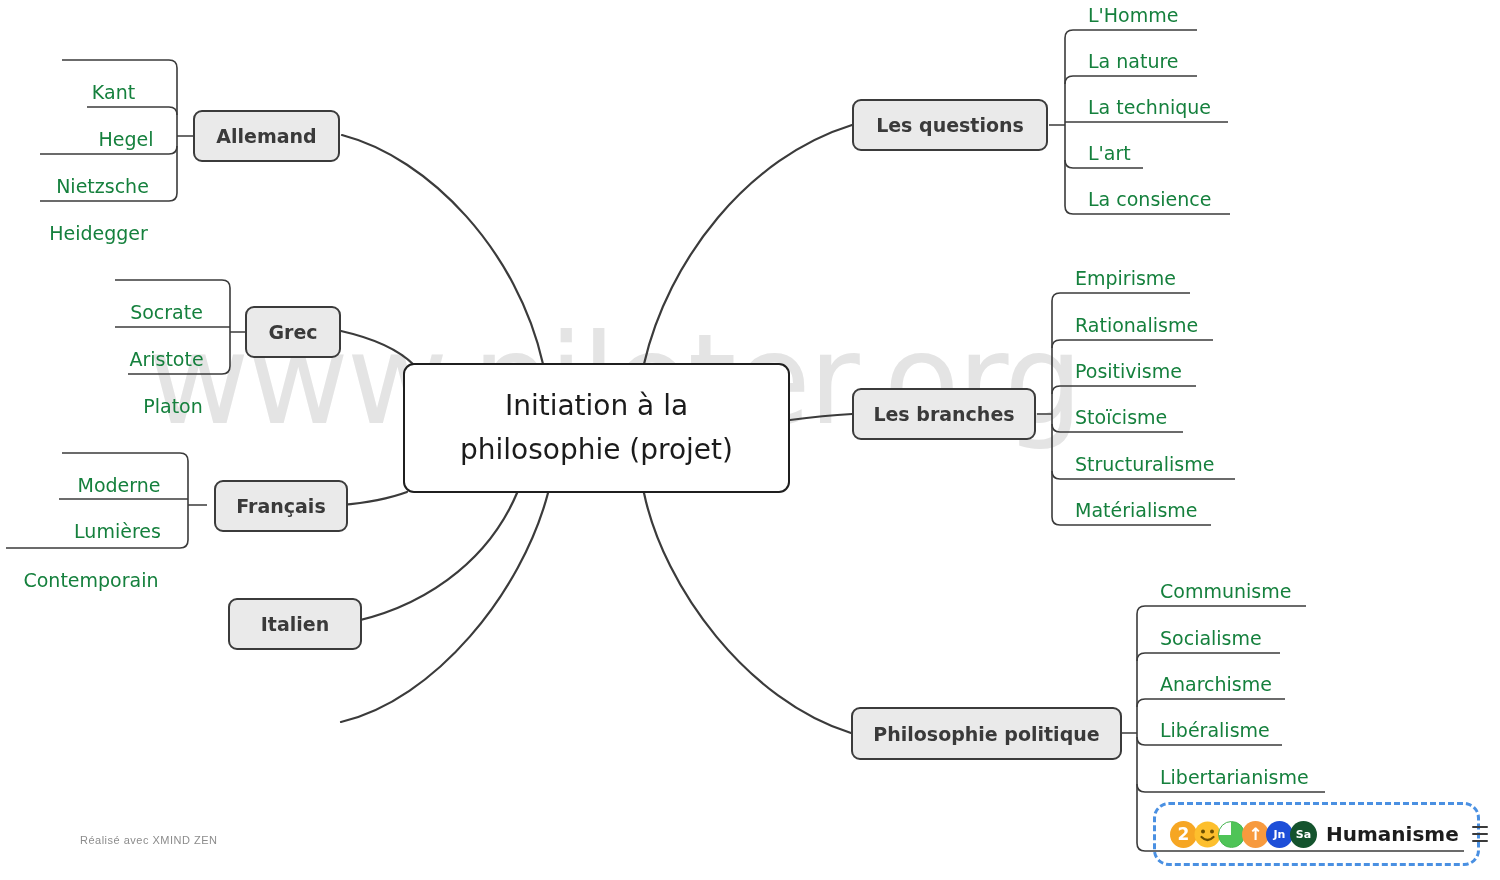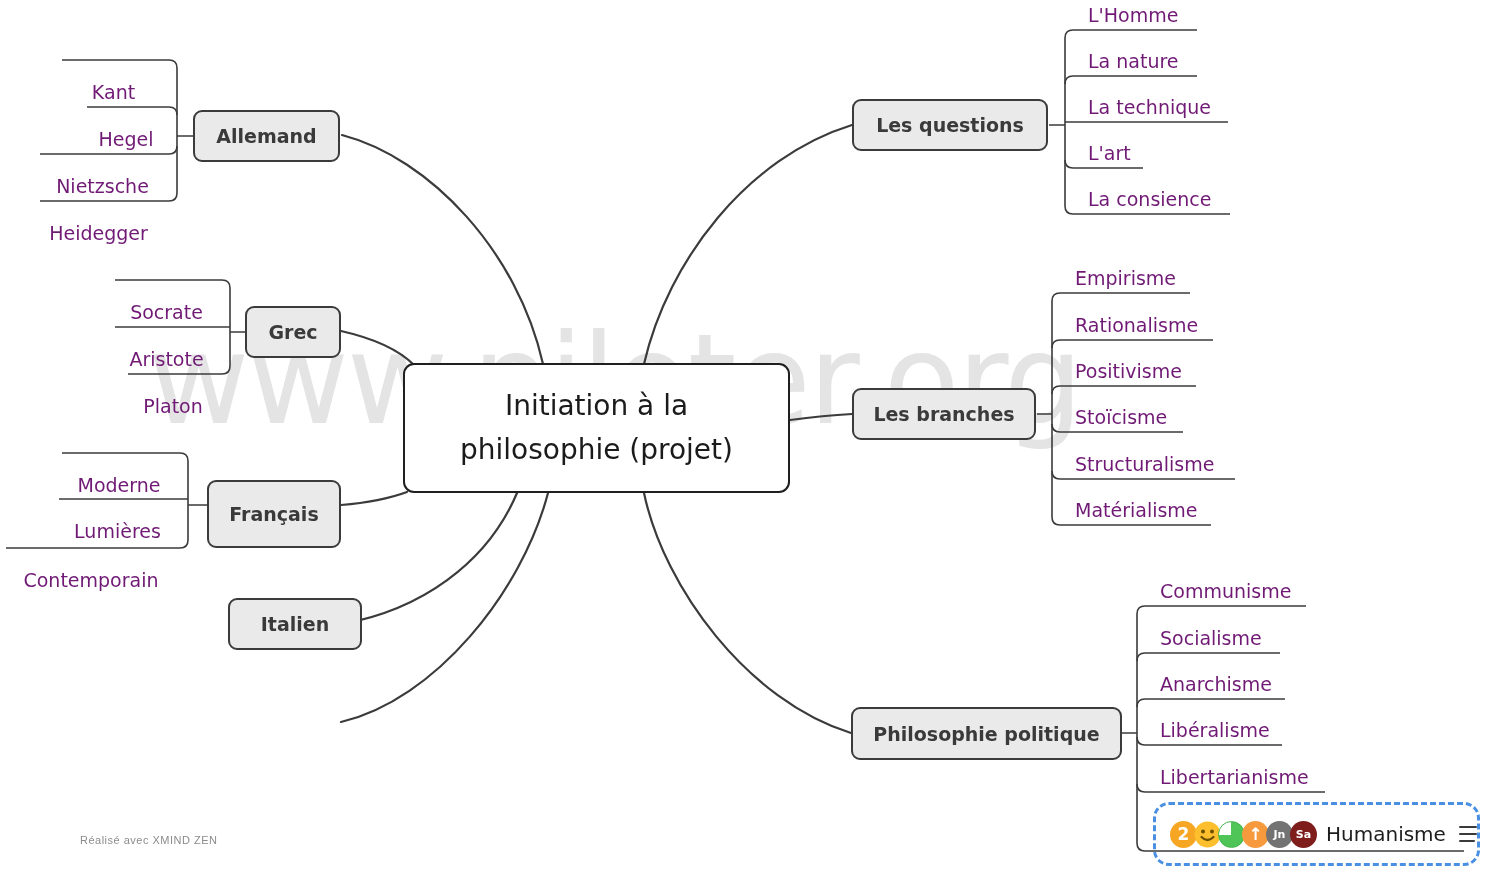--- a/index.html
+++ b/index.html
@@ -7,36 +7,36 @@
           font-family:"DejaVu Sans","Liberation Sans",sans-serif;}
   .watermark{position:absolute;left:148px;top:308px;font-size:124px;color:#e4e4e4;
              letter-spacing:-2px;white-space:nowrap;z-index:1;font-weight:400;}
   svg.connectors{position:absolute;left:0;top:0;z-index:2;}
   .topic-box{position:absolute;z-index:3;background:#eaeaea;border:2px solid #3b3b3b;border-radius:9px;
              display:flex;align-items:center;justify-content:center;
              font-size:19px;font-weight:bold;color:#3a3a3a;box-sizing:border-box;white-space:nowrap;}
   .central{position:absolute;z-index:4;background:#ffffff;border:2.5px solid #1f1f1f;border-radius:11px;
            display:flex;align-items:center;justify-content:center;text-align:center;
            font-size:28px;color:#1b1b1b;box-sizing:border-box;line-height:44px;padding:0 18px;}
-  .leaf{position:absolute;z-index:3;font-size:19px;color:#701a75;line-height:26px;height:26px;
+  .leaf{position:absolute;z-index:3;font-size:19px;color:#15803d;line-height:26px;height:26px;
         white-space:nowrap;}
   .leaf.ctr{text-align:center;margin-top:47px;}
   .selection{position:absolute;left:1153px;top:802px;width:327px;height:64px;z-index:5;
              border:3px dashed #4a90e2;border-radius:16px;box-sizing:border-box;
              display:flex;align-items:center;padding-left:14px;}
   .marker{width:27px;height:27px;border-radius:50%;margin-right:-3px;flex:0 0 auto;
           display:flex;align-items:center;justify-content:center;color:#ffffff;
           font-weight:bold;box-sizing:border-box;}
   .m-priority{background:#f6a623;font-size:17px;}
   .m-smiley{background:transparent;}
   .m-task{background:conic-gradient(#4fc457 0 270deg,#ffffff 270deg 360deg);border:1.6px solid #45b54e;}
   .m-arrow{background:#f79a3e;font-size:17px;}
-  .m-month{background:#737373;font-size:11px;}
-  .m-week{background:#7f1d1d;font-size:11px;}
-  .sel-label{margin-left:12px;font-size:20px;color:#1d1d1d;white-space:nowrap;}
+  .m-month{background:#1d4ed8;font-size:11px;}
+  .m-week{background:#14532d;font-size:11px;}
+  .sel-label{margin-left:12px;font-size:20px;color:#1d1d1d;white-space:nowrap;font-weight:bold;}
   .notes-icon{margin-left:13px;display:flex;flex-direction:column;gap:4.5px;width:27px;}
   .notes-icon i{display:block;height:2.6px;background:#3a3a3a;border-radius:1px;}
   .notes-icon i:nth-child(3){width:16px;}
   .footer{position:absolute;left:80px;top:834px;z-index:3;font-size:11px;color:#8c8c8c;
           font-family:"Liberation Sans",sans-serif;letter-spacing:0.5px;}
 </style>
 </head>
 <body>
 
 <div class="canvas">
@@ -94,21 +94,21 @@
       <path d="M1325,792 H1145 Q1137,792 1137,784"></path>
       <path d="M1464,851 H1145 Q1137,851 1137,843"></path>
       <path d="M1137,614 V843 M1122,733 H1137"></path>
     </g>
   </svg>
 
   <div class="central" style="left:403px;top:363px;width:387px;height:130px">Initiation à la philosophie (projet)</div>
 
   <div class="topic-box" style="left:193px;top:110px;width:147px;height:52px">Allemand</div>
   <div class="topic-box" style="left:245px;top:306px;width:96px;height:52px">Grec</div>
-  <div class="topic-box" style="left:207px;top:480px;width:134px;height:68px">Français</div>
+  <div class="topic-box" style="left:214px;top:480px;width:134px;height:52px">Français</div>
   <div class="topic-box" style="left:228px;top:598px;width:134px;height:52px">Italien</div>
   <div class="topic-box" style="left:852px;top:99px;width:196px;height:52px">Les questions</div>
   <div class="topic-box" style="left:852px;top:388px;width:184px;height:52px">Les branches</div>
   <div class="topic-box" style="left:851px;top:707px;width:271px;height:53px">Philosophie politique</div>
 
   <div class="leaf ctr" style="left:62px;top:32px;width:103px">Kant</div>
   <div class="leaf ctr" style="left:87px;top:79px;width:78px">Hegel</div>
   <div class="leaf ctr" style="left:40px;top:126px;width:125px">Nietzsche</div>
   <div class="leaf ctr" style="left:40px;top:173px;width:117px">Heidegger</div>
 

